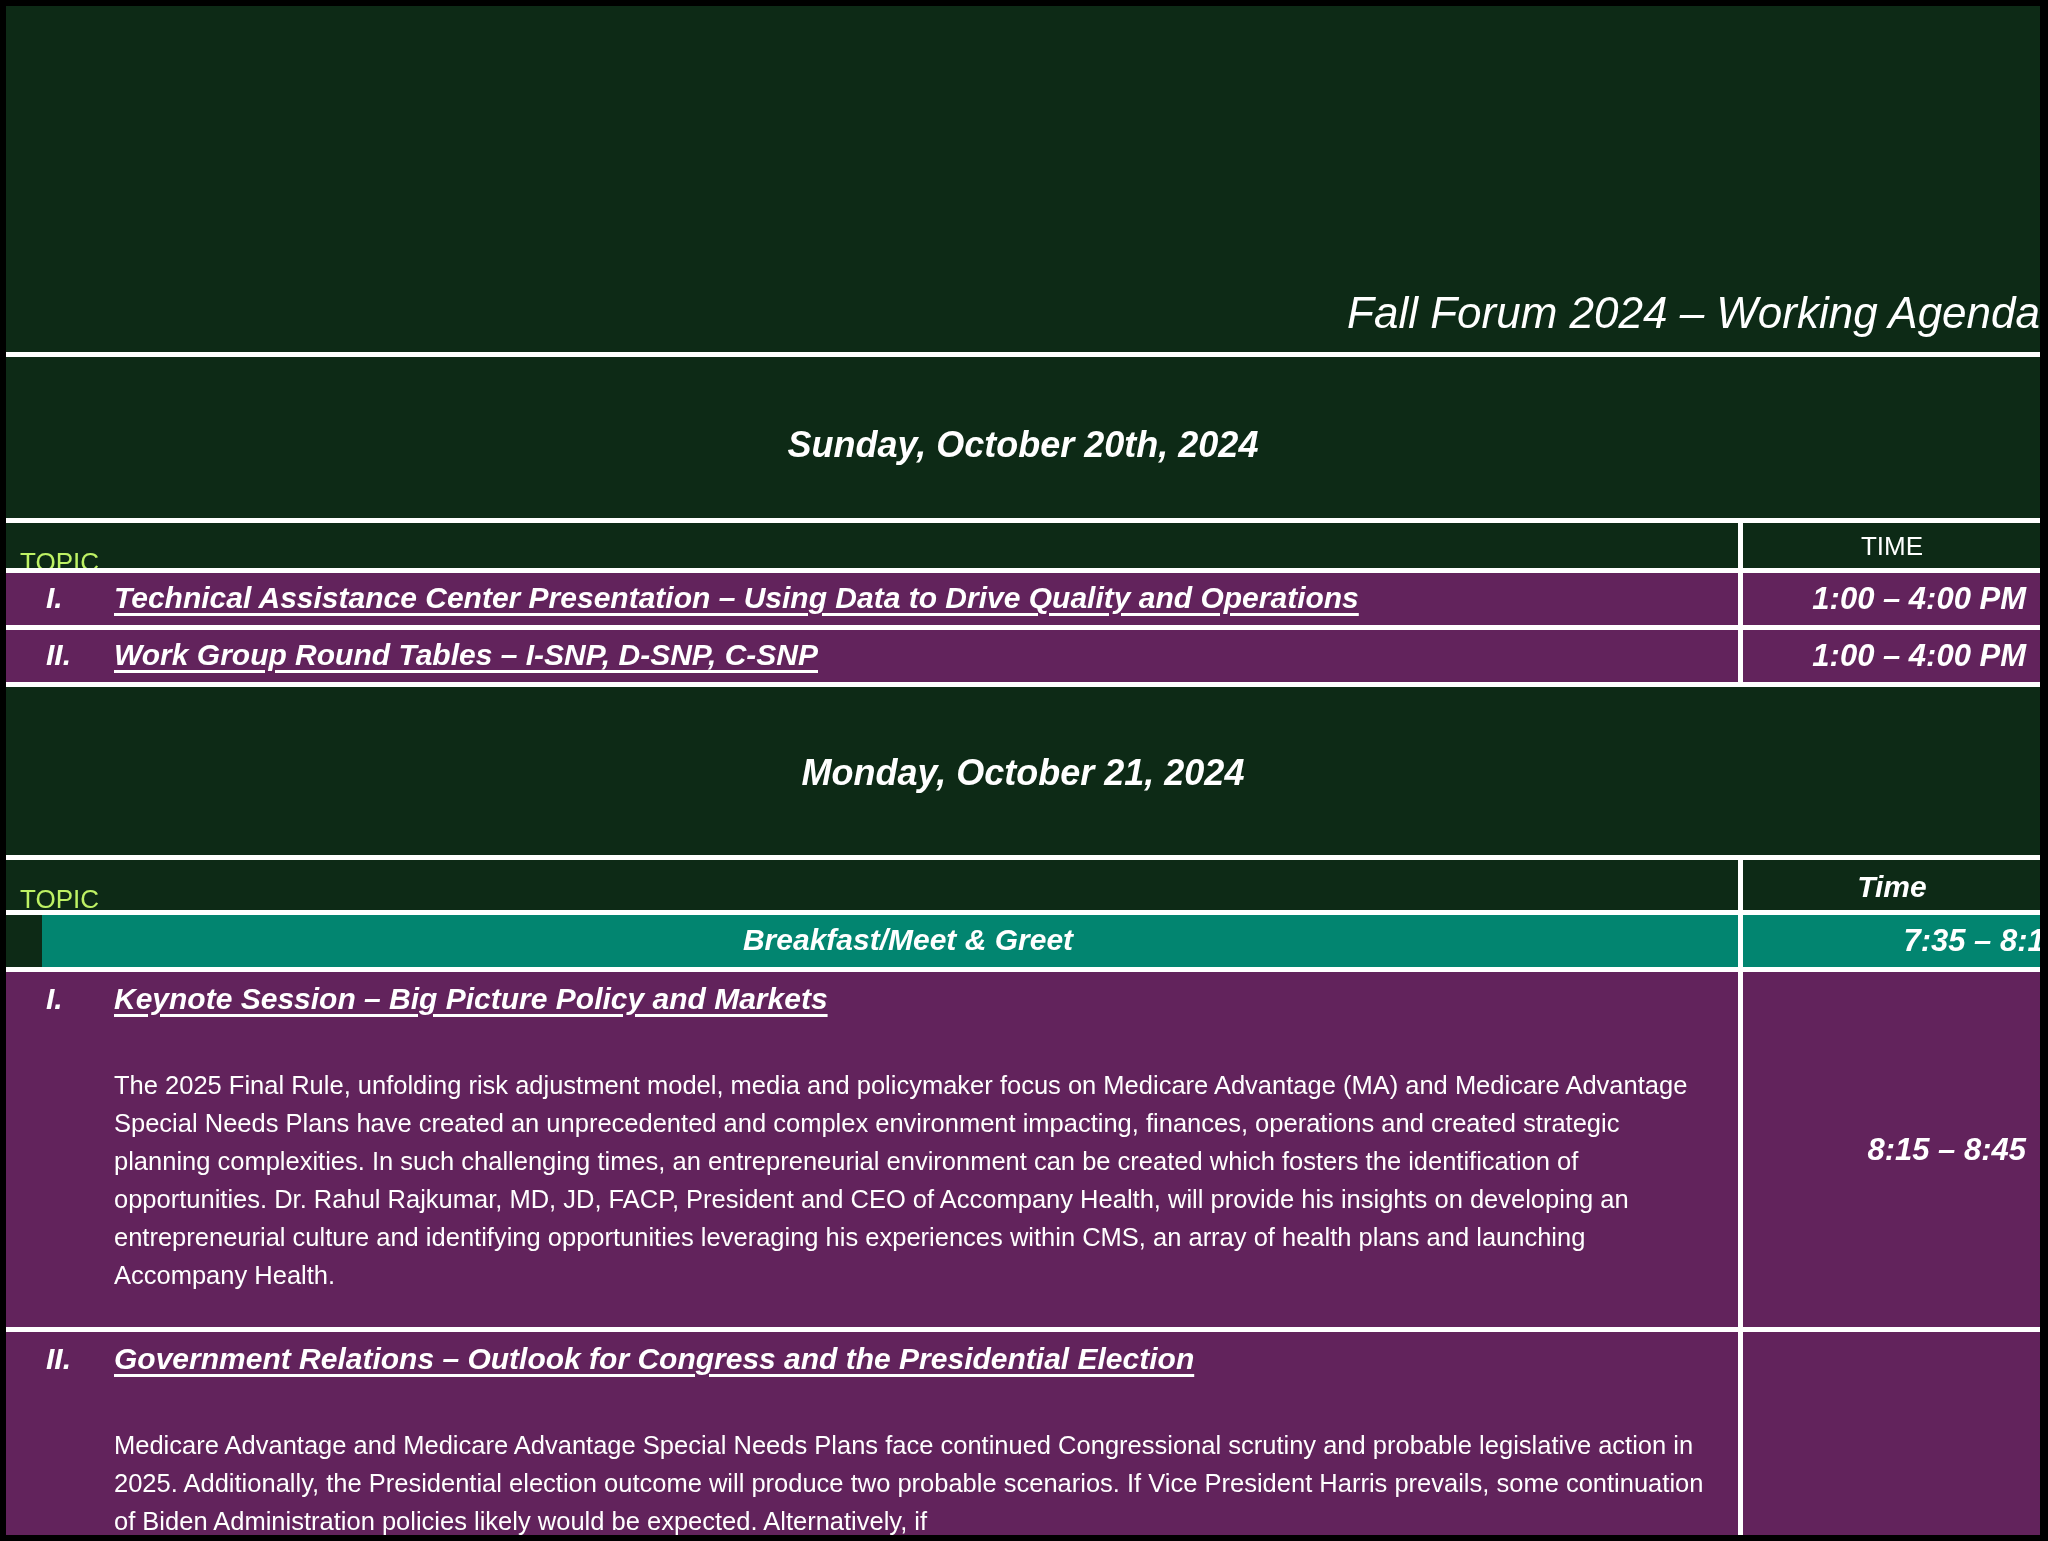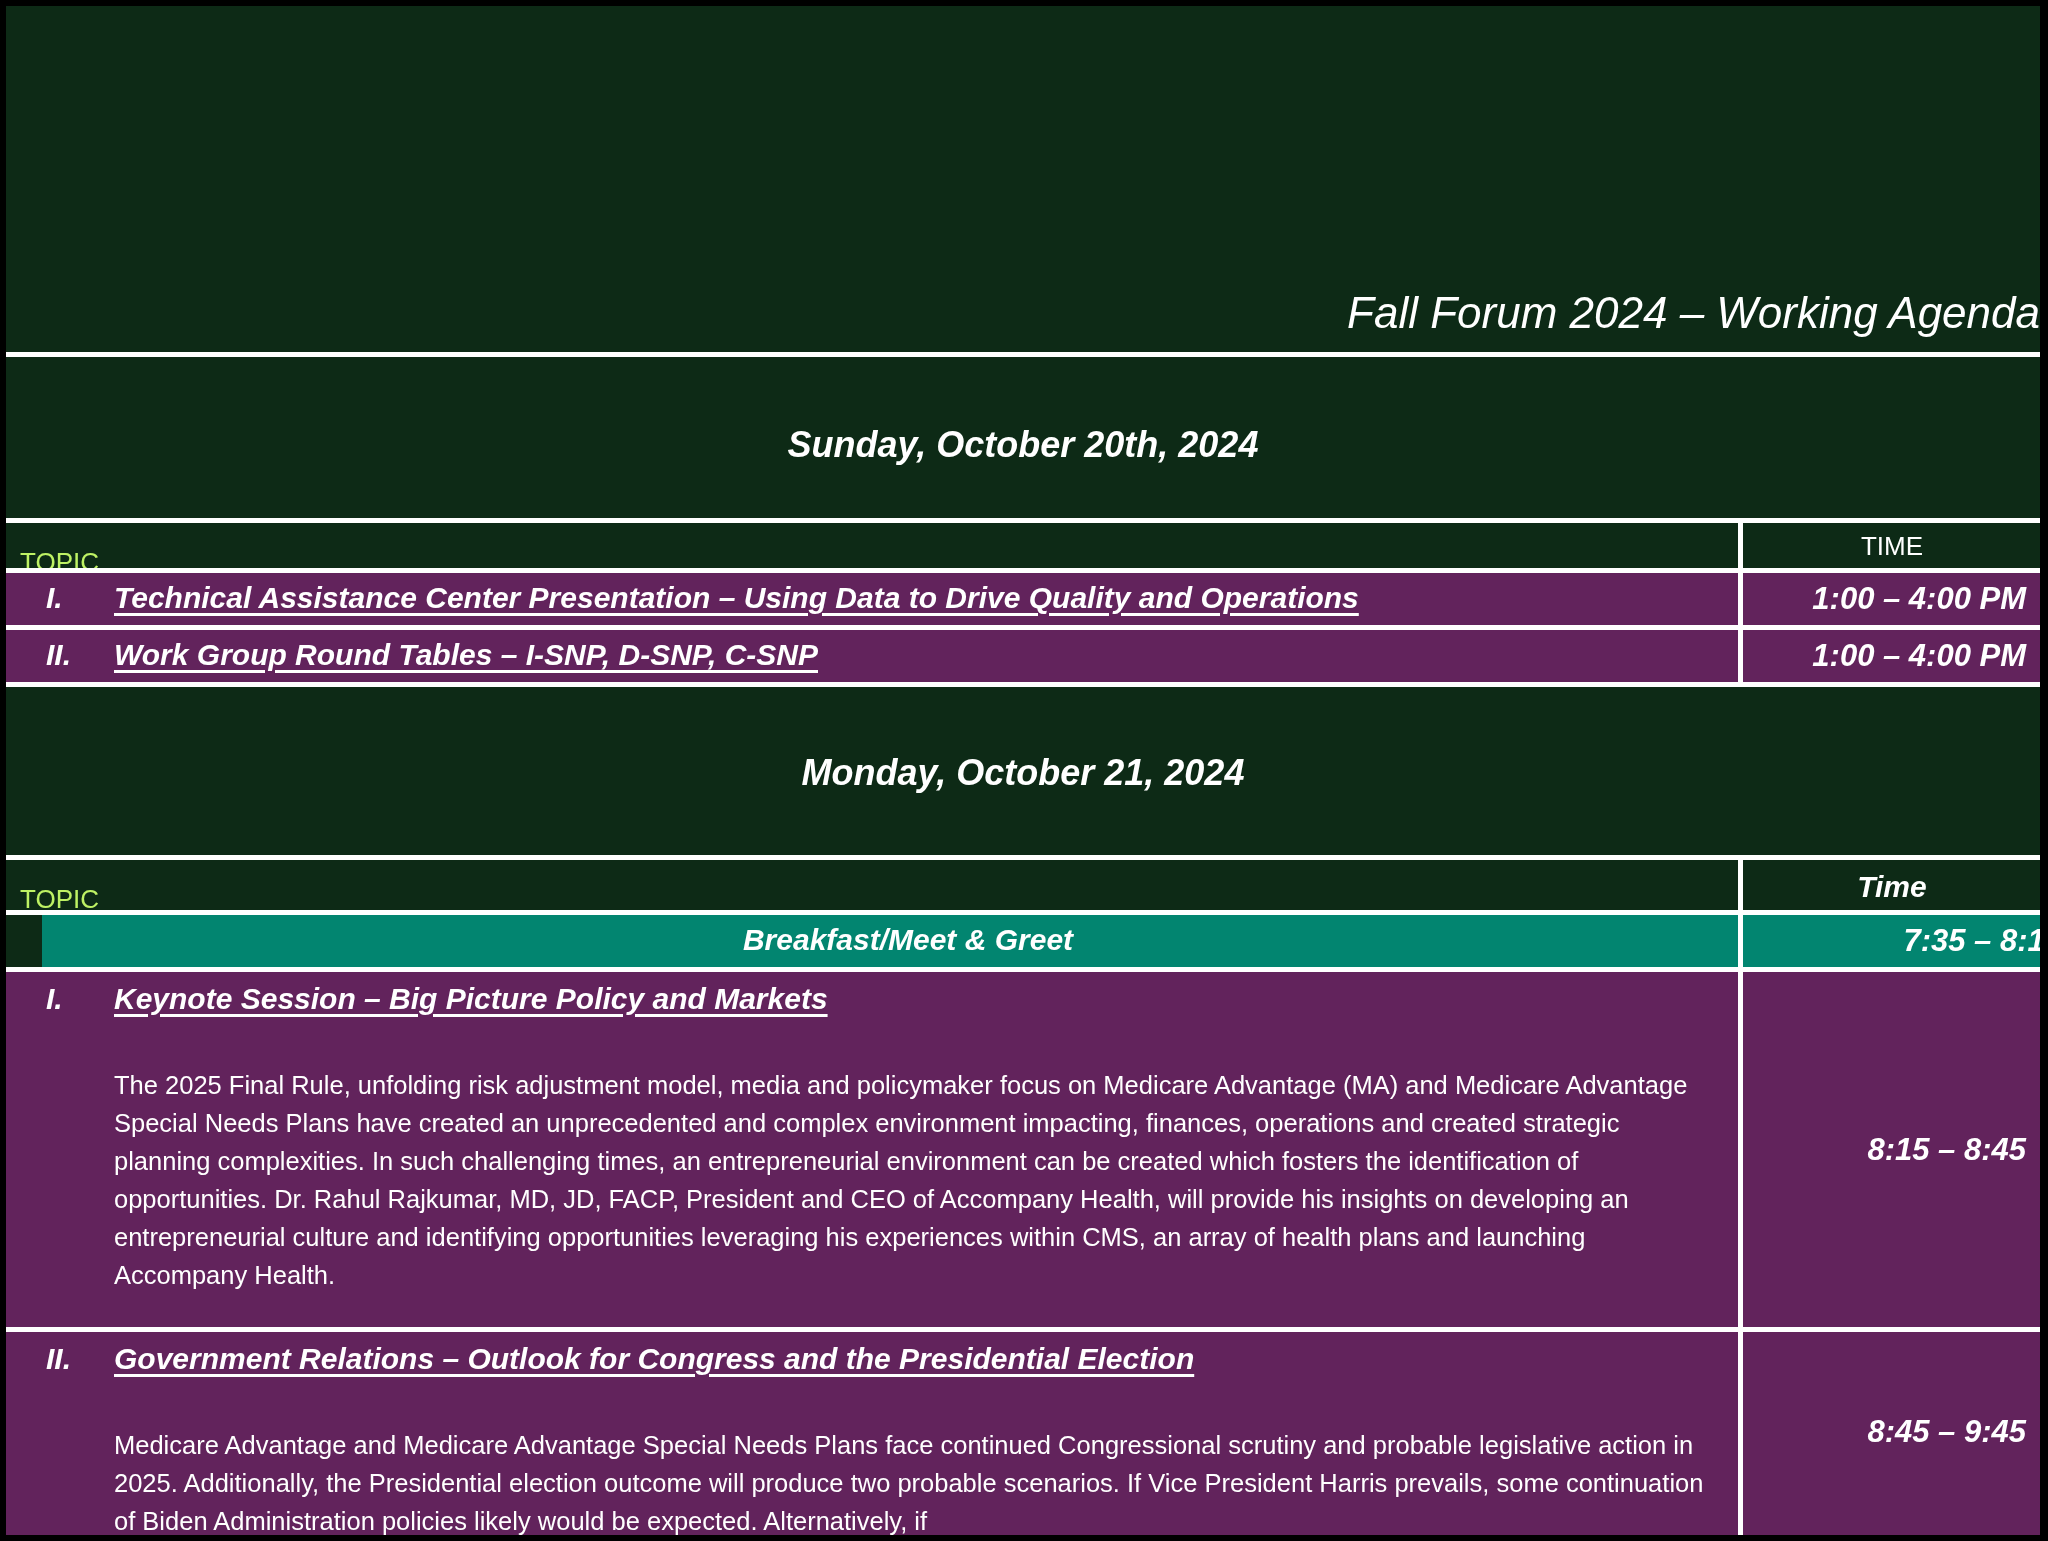--- a/index.html
+++ b/index.html
@@ -141,18 +141,15 @@
     <div class="time-cell">
         <span class="tm" style="top:160px">8:15 – 8:45</span>
       </div>
   </div>
   <div class="hline" style="top:1321px"></div>
 
   <div class="row purple" style="top:1326px;height:210px">
     <span class="num" style="top:10px">II.</span>
     <span class="stitle" style="top:10px">Government Relations – Outlook for Congress and the Presidential Election</span>
     <div class="para" style="top:94px">Medicare Advantage and Medicare Advantage Special Needs Plans face continued Congressional scrutiny and probable legislative action in 2025.  Additionally, the Presidential election outcome will produce two probable scenarios.  If Vice President Harris prevails, some continuation of Biden Administration policies likely would be expected.  Alternatively, if</div>
-    <div class="time-cell">
-        <span class="tm" style="top:82px">8:45 – 9:45</span>
-      </div>
   </div>
   <div class="vline" style="top:854px;height:680px"></div>
 </div>
 
 </body></html>

